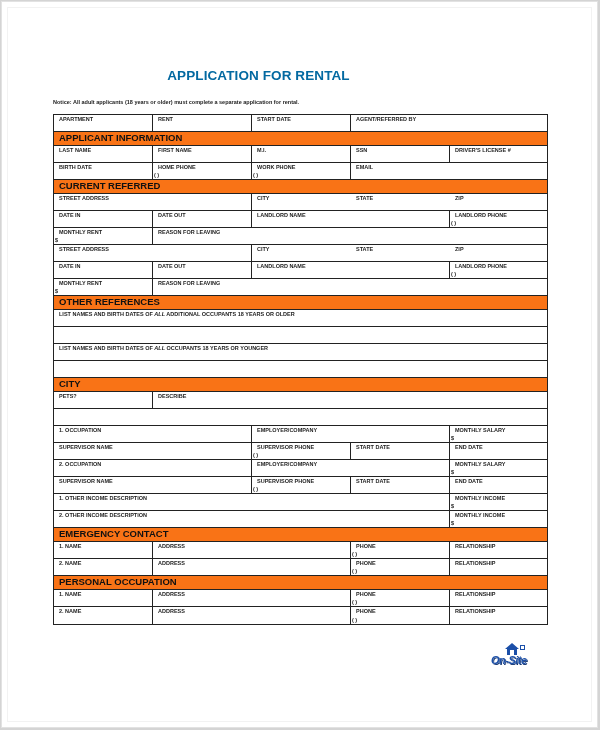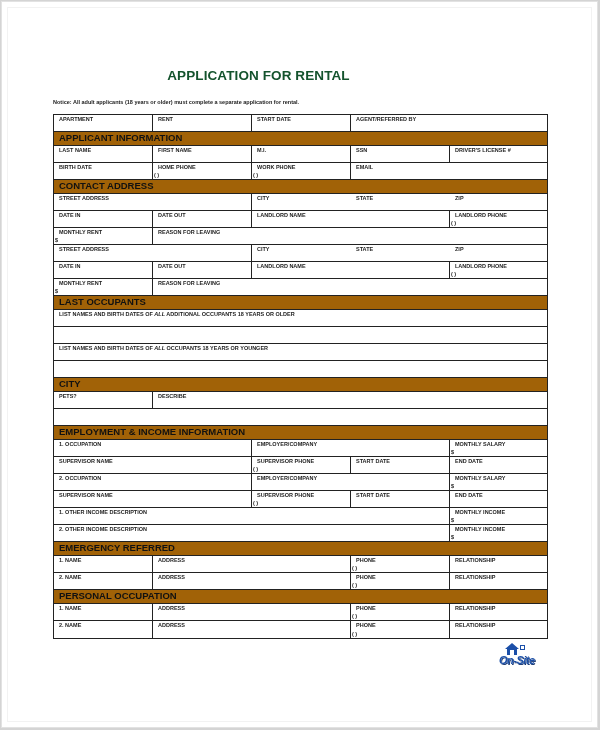--- a/index.html
+++ b/index.html
@@ -10,56 +10,55 @@
   .page {
     position: absolute; left: 1px; top: 1px; width: 597px; height: 727px;
     background: #ffffff; border: 1px solid #e2e2e2; box-sizing: border-box;
   }
   .inner {
     position: absolute; left: 5px; top: 5px; right: 5px; bottom: 5px;
     border: 1px solid #f2f2f2;
   }
   .title {
     position: absolute; top: 68px; left: 0; width: 517px; text-align: center;
-    font-size: 13.5px; font-weight: bold; color: #14532d; letter-spacing: 0.1px;
+    font-size: 13.5px; font-weight: bold; color: #0369a1; letter-spacing: 0.1px;
   }
   .notice {
     position: absolute; top: 99px; left: 53px; font-size: 5.5px; font-weight: bold; color: #222;
   }
   .form {
     position: absolute; left: 53px; top: 114px; width: 495px;
     border: 1px solid #222; border-width: 1px 1.5px 1.5px 1px; box-sizing: border-box;
   }
   .row { display: flex; border-bottom: 1px solid #222; box-sizing: border-box; }
   .row:last-child { border-bottom: none; }
   .cell {
     position: relative; box-sizing: border-box; border-right: 1px solid #222;
     padding: 1px 0 0 5px; font-size: 5.5px; font-weight: bold; color: #222; line-height: 7px;
   }
   .cell:last-child { border-right: none; }
   .cell .sub { position: absolute; left: 1px; bottom: 0px; font-size: 5.5px; }
   .cell .sub.ph { letter-spacing: 0; }
   .hdr {
-    background: #a16207; font-size: 9.5px; font-weight: bold; color: #111;
+    background: #f97316; font-size: 9.5px; font-weight: bold; color: #111;
     padding: 0 0 0 5px; line-height: 12px; height: 13px; border-bottom: 1px solid #222;
   }
   .tall { height: 17px; }
   .blank { height: 17px; }
   .w1 { width: 99px; }
   .w2 { width: 198px; }
   .w4 { width: 396px; }
   .wrest { flex: 1; }
   .logo {
     position: absolute; left: 491px; top: 642px; width: 50px; height: 30px;
   }
   .logo-text {
     position: absolute; left: 0; top: 12px; font-size: 11px; font-weight: bold;
     color: #1b4fa8; font-style: italic; letter-spacing: -0.5px;
     text-shadow: 0 0 1px #fff, 1px 1px 0 #0d2e6b;
-    margin-left: 8px;
   }
 </style>
 </head>
 <body>
 
 <div class="page">
   <div class="inner"></div>
 </div>
 
 <div class="title">APPLICATION FOR RENTAL</div>
@@ -82,21 +81,21 @@
     <div class="cell w1"><span>SSN</span></div>
     <div class="cell wrest"><span>DRIVER'S LICENSE #</span></div>
   </div>
   <div class="row tall">
     <div class="cell w1"><span>BIRTH DATE</span></div>
     <div class="cell w1"><span>HOME PHONE</span><span class="sub ph">(        )</span></div>
     <div class="cell w1"><span>WORK PHONE</span><span class="sub ph">(        )</span></div>
     <div class="cell wrest"><span>EMAIL</span></div>
   </div>
 
-  <div class="hdr">CONTACT ADDRESS</div>
+  <div class="hdr">CURRENT REFERRED</div>
   <div class="row tall">
     <div class="cell w2"><span>STREET ADDRESS</span></div>
     <div class="cell w1" style="border-right:none"><span>CITY</span></div>
     <div class="cell w1" style="border-right:none"><span>STATE</span></div>
     <div class="cell wrest"><span>ZIP</span></div>
   </div>
   <div class="row tall">
     <div class="cell w1"><span>DATE IN</span></div>
     <div class="cell w1"><span>DATE OUT</span></div>
     <div class="cell w2"><span>LANDLORD NAME</span></div>
@@ -117,21 +116,21 @@
     <div class="cell w1"><span>DATE IN</span></div>
     <div class="cell w1"><span>DATE OUT</span></div>
     <div class="cell w2"><span>LANDLORD NAME</span></div>
     <div class="cell wrest"><span>LANDLORD PHONE</span><span class="sub ph">(        )</span></div>
   </div>
   <div class="row tall">
     <div class="cell w1"><span>MONTHLY RENT</span><span class="sub">$</span></div>
     <div class="cell wrest"><span>REASON FOR LEAVING</span></div>
   </div>
 
-  <div class="hdr">LAST OCCUPANTS</div>
+  <div class="hdr">OTHER REFERENCES</div>
   <div class="row blank">
     <div class="cell wrest"><span>LIST NAMES AND BIRTH DATES OF </span><i>ALL</i><span> ADDITIONAL OCCUPANTS 18 YEARS OR OLDER</span></div>
   </div>
   <div class="row blank">
     <div class="cell wrest"></div>
   </div>
   <div class="row blank">
     <div class="cell wrest"><span>LIST NAMES AND BIRTH DATES OF </span><i>ALL</i><span> OCCUPANTS 18 YEARS OR YOUNGER</span></div>
   </div>
   <div class="row blank">
@@ -140,21 +139,20 @@
 
   <div class="hdr">CITY</div>
   <div class="row tall">
     <div class="cell w1"><span>PETS?</span></div>
     <div class="cell wrest"><span>DESCRIBE</span></div>
   </div>
   <div class="row blank">
     <div class="cell wrest"></div>
   </div>
 
-  <div class="hdr">EMPLOYMENT &amp; INCOME INFORMATION</div>
   <div class="row tall">
     <div class="cell w2"><span>1. OCCUPATION</span></div>
     <div class="cell w2"><span>EMPLOYER/COMPANY</span></div>
     <div class="cell wrest"><span>MONTHLY SALARY</span><span class="sub">$</span></div>
   </div>
   <div class="row tall">
     <div class="cell w2"><span>SUPERVISOR NAME</span></div>
     <div class="cell w1"><span>SUPERVISOR PHONE</span><span class="sub ph">(        )</span></div>
     <div class="cell w1"><span>START DATE</span></div>
     <div class="cell wrest"><span>END DATE</span></div>
@@ -172,21 +170,21 @@
   </div>
   <div class="row tall">
     <div class="cell w4"><span>1. OTHER INCOME DESCRIPTION</span></div>
     <div class="cell wrest"><span>MONTHLY INCOME</span><span class="sub">$</span></div>
   </div>
   <div class="row tall">
     <div class="cell w4"><span>2. OTHER INCOME DESCRIPTION</span></div>
     <div class="cell wrest"><span>MONTHLY INCOME</span><span class="sub">$</span></div>
   </div>
 
-  <div class="hdr">EMERGENCY REFERRED</div>
+  <div class="hdr">EMERGENCY CONTACT</div>
   <div class="row tall">
     <div class="cell w1"><span>1. NAME</span></div>
     <div class="cell w2"><span>ADDRESS</span></div>
     <div class="cell w1"><span>PHONE</span><span class="sub ph">(        )</span></div>
     <div class="cell wrest"><span>RELATIONSHIP</span></div>
   </div>
   <div class="row tall">
     <div class="cell w1"><span>2. NAME</span></div>
     <div class="cell w2"><span>ADDRESS</span></div>
     <div class="cell w1"><span>PHONE</span><span class="sub ph">(        )</span></div>

